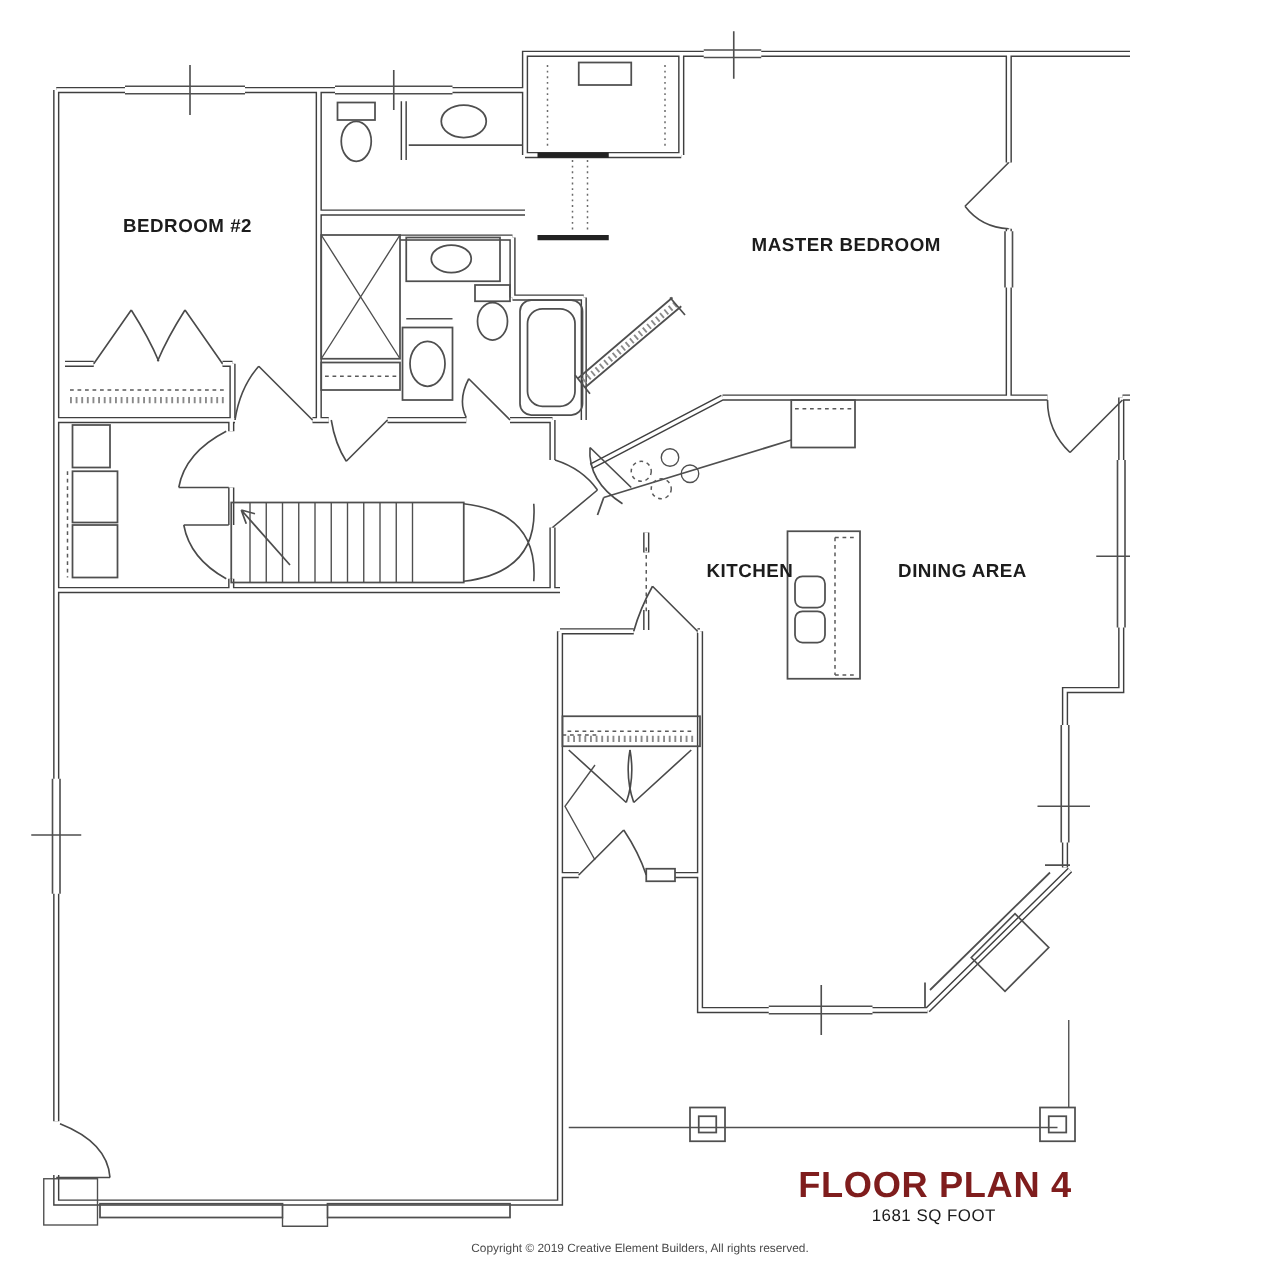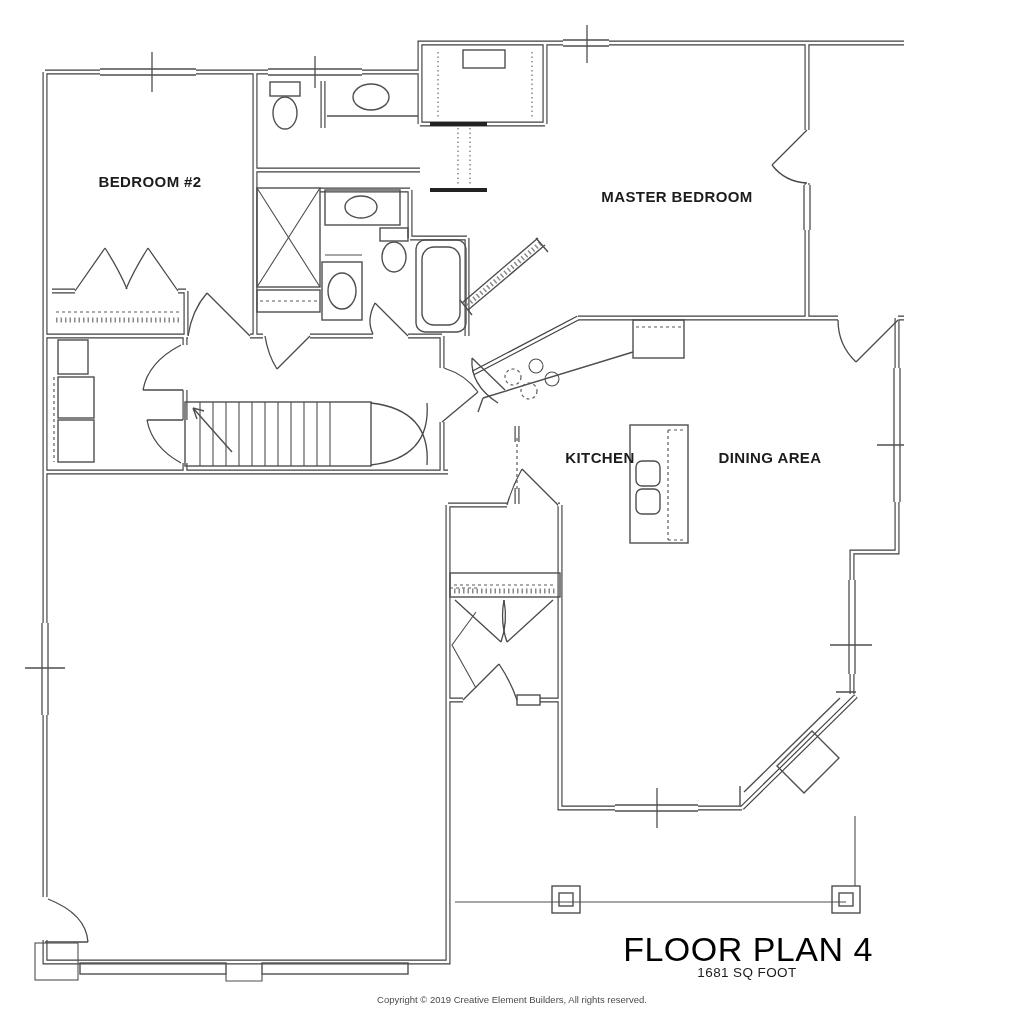--- a/index.html
+++ b/index.html
@@ -2,22 +2,22 @@
 <html><head>
 <meta charset="utf-8">
 <style>
   html,body{margin:0;padding:0;background:#ffffff;}
   #plan-root{position:relative;width:904px;height:1024px;background:#ffffff;overflow:hidden;
              font-family:"Liberation Sans", sans-serif;}
   #plan-svg{position:absolute;left:0;top:0;}
   .room-label{position:absolute;transform:translate(-50%,-50%);color:#1c1c1c;font-weight:bold;
               font-size:15px;letter-spacing:.4px;white-space:nowrap;text-align:center;}
   .room-label.wrap{white-space:normal;width:110px;line-height:1.35;}
-  .plan-title{position:absolute;transform:translate(-50%,-50%);color:#000000;font-weight:normal;
-              font-size:34px;letter-spacing:.5px;white-space:nowrap;}
+  .plan-title{position:absolute;transform:translate(-50%,-50%);color:#7f1d1d;font-weight:bold;
+              font-size:29px;letter-spacing:.5px;white-space:nowrap;}
   .plan-subtitle{position:absolute;transform:translate(-50%,-50%);color:#1c1c1c;font-weight:normal;
               font-size:13.5px;letter-spacing:.4px;white-space:nowrap;}
   .copyright{position:absolute;transform:translate(-50%,-50%);color:#4a4a4a;font-size:9.5px;
               white-space:nowrap;}
   
   .w  {fill:none;stroke:#3f3f3f;stroke-width:5;}
   .wi {fill:none;stroke:#ffffff;stroke-width:2.7;}
   .t  {fill:none;stroke:#4f4f4f;stroke-width:1.4;}
   .t2 {fill:none;stroke:#4f4f4f;stroke-width:1.1;}
   .d  {fill:none;stroke:#5a5a5a;stroke-width:1.2;stroke-dasharray:3 3;}

